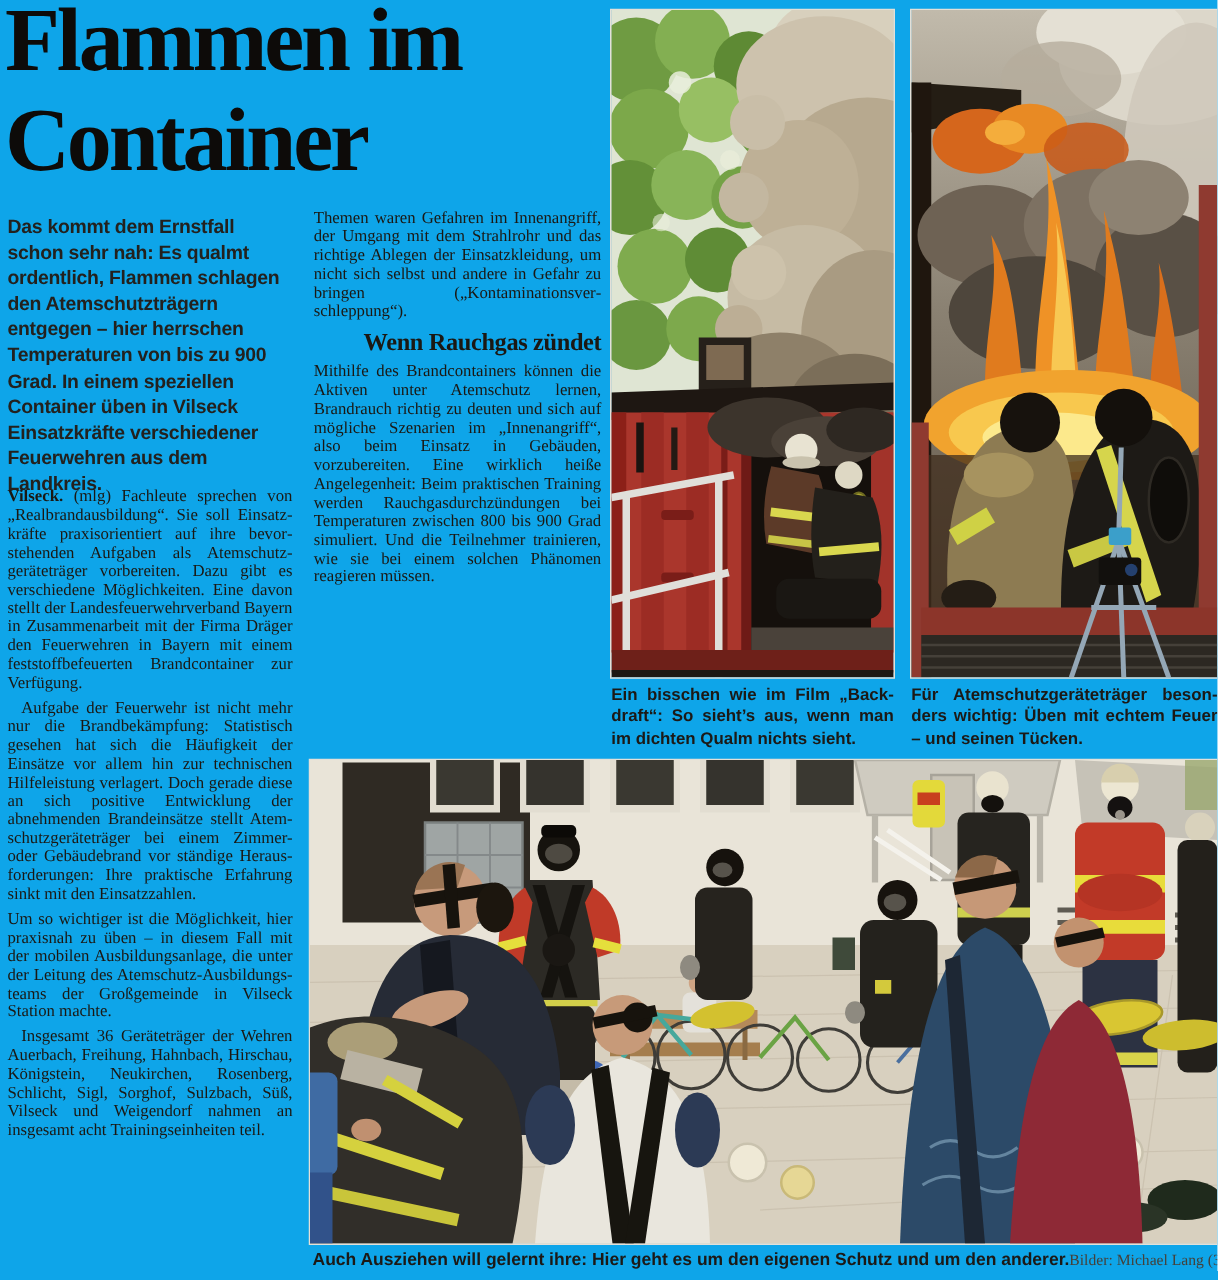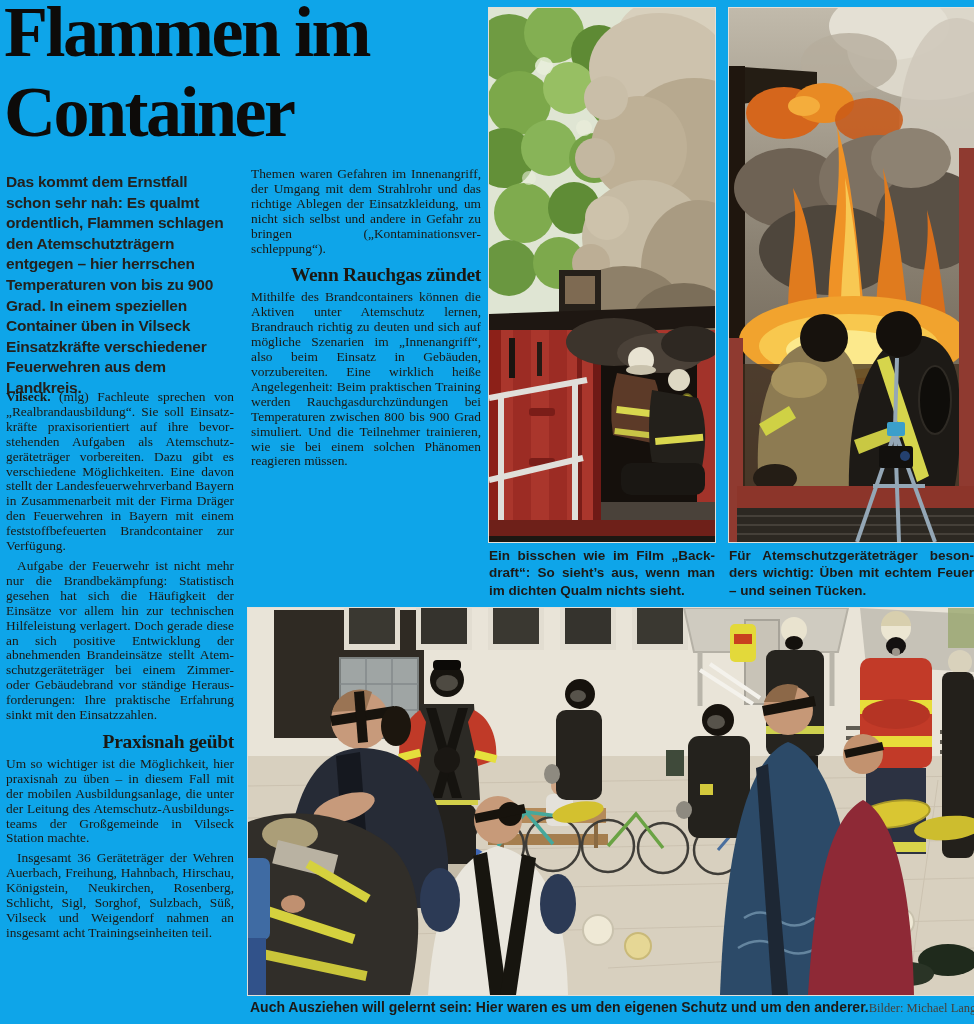--- a/index.html
+++ b/index.html
@@ -42,21 +42,20 @@
 
 <div id="page">
 
   <h1 class="headline">Flammen im Container</h1>
 
   <div class="lead">Das kommt dem Ernstfall schon sehr nah: Es qualmt ordentlich, Flammen schlagen den Atemschutz­trägern entgegen – hier herrschen Temperaturen von bis zu 900 Grad. In einem speziellen Container üben in Vilseck Einsatzkräfte verschiedener Feuerwehren aus dem Landkreis.</div>
 
   <div class="col col1">
     <p class="para"><span class="dateline">Vilseck.</span> <span class="byline">(mlg)</span> <span>Fachleute sprechen von „Real­brand­aus­bildung“. Sie soll Einsatz­kräfte praxis­orientiert auf ihre bevor­stehenden Aufgaben als Atem­schutz­geräte­träger vorbereiten. Dazu gibt es verschiedene Möglich­keiten. Eine davon stellt der Landes­feuer­wehr­verband Bayern in Zusammen­arbeit mit der Firma Dräger den Feu­erwehren in Bayern mit einem fest­stoff­befeuerten Brand­container zur Verfügung.</span></p>
     <p class="para indent">Aufgabe der Feuerwehr ist nicht mehr nur die Brand­bekämpfung: Statistisch gesehen hat sich die Häu­figkeit der Einsätze vor allem hin zur technischen Hilfe­leistung verlagert. Doch gerade diese an sich positive Entwicklung der abnehmenden Brand­einsätze stellt Atem­schutz­gerä­te­träger bei einem Zimmer- oder Ge­bäude­brand vor ständige Heraus­for­derungen: Ihre praktische Erfahrung sinkt mit den Einsatz­zahlen.</p>
-    <h2 class="subhead">Praxisnah geübt</h2>
     <p class="para">Um so wichtiger ist die Möglichkeit, hier praxisnah zu üben – in diesem Fall mit der mobilen Aus­bildungs­an­lage, die unter der Leitung des Atem­schutz-Aus­bildungs­teams der Groß­gemeinde in Vilseck Station machte.</p>
     <p class="para indent">Insgesamt 36 Geräteträger der Wehren Auerbach, Freihung, Hahn­bach, Hirschau, Königstein, Neukir­chen, Rosenberg, Schlicht, Sigl, Sorg­hof, Sulzbach, Süß, Vilseck und Wei­gendorf nahmen an insgesamt acht Trainings­einheiten teil.</p>
   </div>
 
   <div class="col col2">
     <p class="para">Themen waren Gefahren im Innen­angriff, der Umgang mit dem Strahl­rohr und das richtige Ablegen der Einsatz­kleidung, um nicht sich selbst und andere in Gefahr zu bringen („Kon­tami­nations­ver­schleppung“).</p>
     <h2 class="subhead">Wenn Rauchgas zündet</h2>
     <p class="para">Mithilfe des Brand­containers können die Aktiven unter Atemschutz lernen, Brandrauch richtig zu deuten und sich auf mögliche Szenarien im „In­nen­angriff“, also beim Einsatz in Ge­bäuden, vorzubereiten. Eine wirklich heiße Angelegenheit: Beim prakti­schen Training werden Rauchgas­durch­zündungen bei Temperaturen zwischen 800 bis 900 Grad simuliert. Und die Teilnehmer trainieren, wie sie bei einem solchen Phänomen reagieren müssen.</p>
   </div>
 
@@ -426,17 +425,17 @@
         <path d="M560,387 C566,292 578,212 615,192 C652,212 664,300 666,387 Z" fill="#8e2936"></path>
       </g>
       <g>
         <rect x="-6" y="250" width="28" height="82" rx="7" fill="#3f6ba3"></rect>
         <rect x="-6" y="330" width="24" height="57" fill="#31528a"></rect>
       </g>
     </svg>
   </figure>
 
   <div class="caption-bar">
-    <span class="caption">Auch Ausziehen will gelernt sein: Hier waren es um den eigenen Schutz und um den anderer.</span>
+    <span class="caption">Auch Ausziehen will gelernt ihre: Hier geht es um den eigenen Schutz und um den anderer.</span>
     <span class="credit">Bilder: Michael Lang (3)</span>
   </div>
 
 </div>
 
 </body></html>

